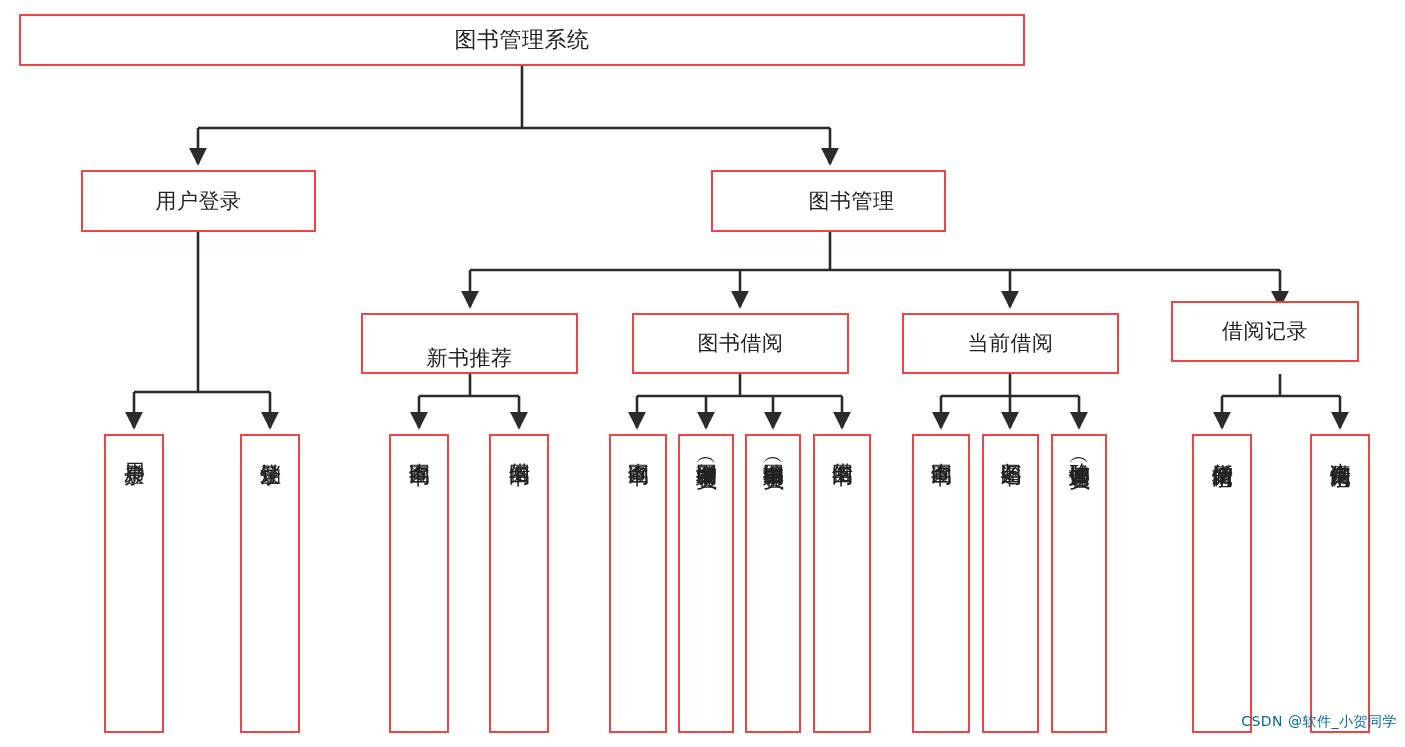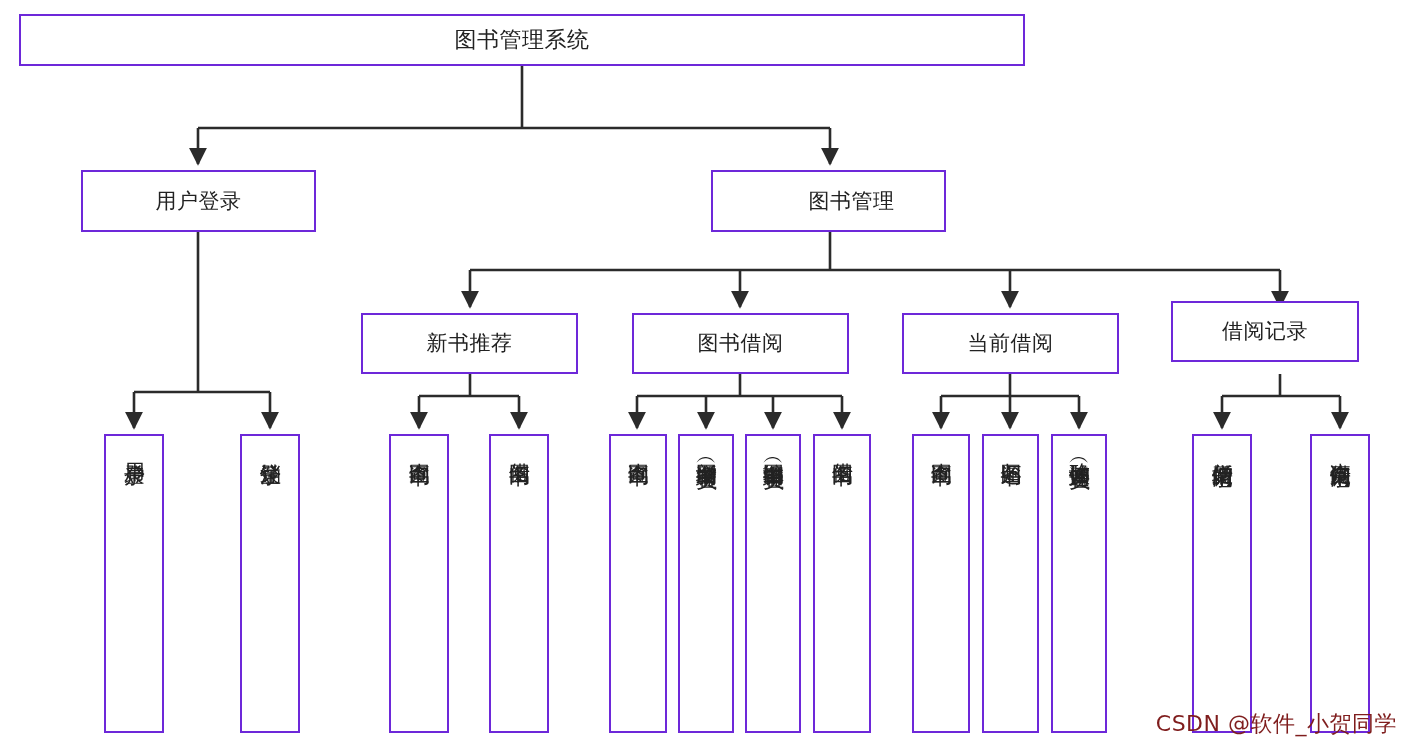--- a/index.html
+++ b/index.html
@@ -23,21 +23,21 @@
     left: 0;
     top: 0;
     width: 1405px;
     height: 747px;
     pointer-events: none;
   }
   .node {
     position: absolute;
     box-sizing: border-box;
     background: #ffffff;
-    border: 2px solid #6d28d9;
+    border: 2px solid #ef4444;
     display: flex;
     align-items: center;
     justify-content: center;
     color: #222222;
   }
   .node-label {
     color: #222222;
     line-height: 1.28;
     letter-spacing: 0.5px;
     white-space: nowrap;
@@ -58,23 +58,23 @@
     writing-mode: vertical-rl;
     text-orientation: upright;
     line-height: 1.18;
     letter-spacing: 1px;
     white-space: nowrap;
     max-height: 282px;
   }
   #watermark {
     position: absolute;
     right: 8px;
-    bottom: 8px;
-    font-size: 22px;
-    color: #7f1d1d;
+    bottom: 16px;
+    font-size: 14px;
+    color: #0369a1;
     white-space: nowrap;
     letter-spacing: 0.5px;
   }
 </style>
 </head>
 <body>
 
 <div id="diagram-root">
 
   <svg id="edges-layer" viewBox="0 0 1405 747" width="1405" height="747" xmlns="http://www.w3.org/2000/svg">
@@ -131,21 +131,21 @@
     <span class="node-label">图书管理系统</span>
   </div>
 
   <div class="node horiz" style="left:81px; top:170px; width:235px; height:62px;">
     <span class="node-label">用户登录</span>
   </div>
   <div class="node horiz" style="left:711px; top:170px; width:235px; height:62px;padding-left:46px;">
     <span class="node-label">图书管理</span>
   </div>
 
-  <div class="node horiz" style="left:361px; top:313px; width:217px; height:61px;">
+  <div class="node horiz" style="left:361px; top:313px; width:217px; height:61px;align-items:flex-end;">
     <span class="node-label">新书推荐</span>
   </div>
   <div class="node horiz" style="left:632px; top:313px; width:217px; height:61px;">
     <span class="node-label">图书借阅</span>
   </div>
   <div class="node horiz" style="left:902px; top:313px; width:217px; height:61px;text-align:right;">
     <span class="node-label">当前借阅</span>
   </div>
   <div class="node horiz" style="left:1171px; top:301px; width:188px; height:61px;">
     <span class="node-label">借阅记录</span>

